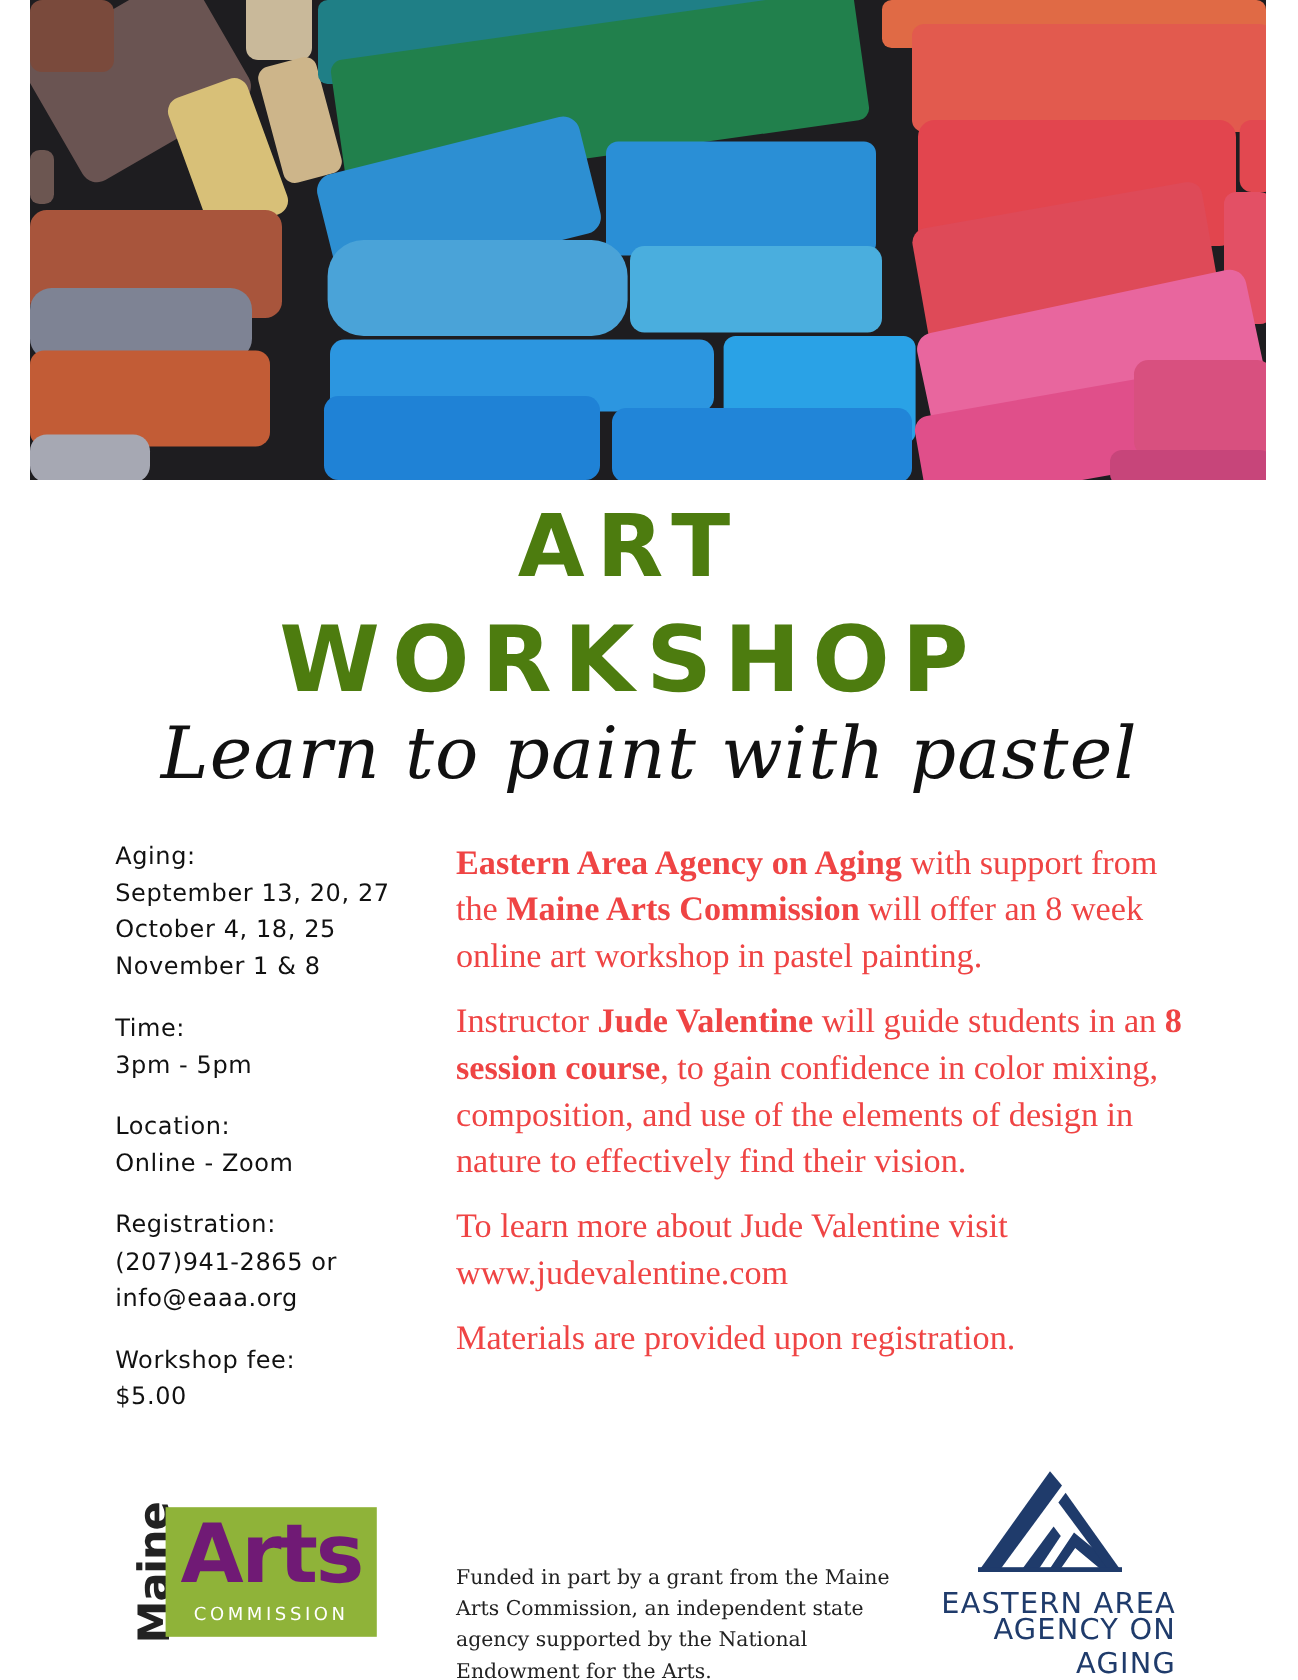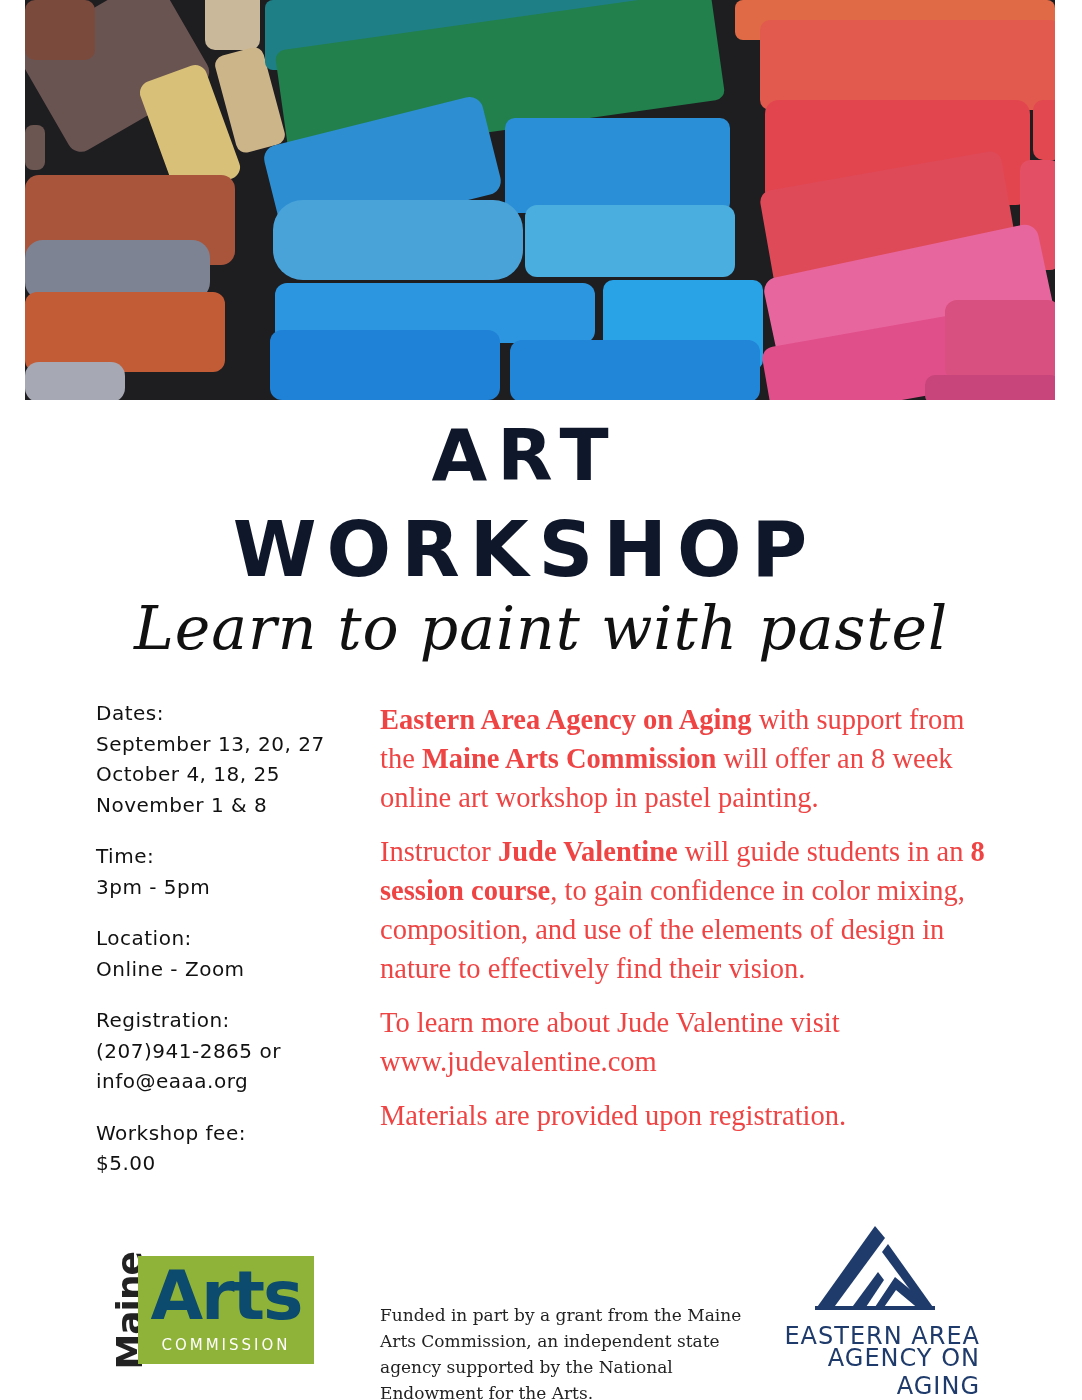--- a/index.html
+++ b/index.html
@@ -1,32 +1,32 @@
 <!DOCTYPE html>
 <html><head>
 <meta charset="utf-8">
 <style>
   html, body { margin:0; padding:0; background:#ffffff; }
   body { width:1082px; height:1400px; position:relative; overflow:hidden; color:#111; }
   .photo { position:absolute; left:25px; top:0; width:1030px; height:400px; overflow:hidden; background:#1c1c1e; }
   .photo svg { display:block; }
-  .title { position:absolute; left:0; width:1050px; text-align:center; font-family:"DejaVu Sans", sans-serif; font-weight:bold; color:#0f172a; letter-spacing:10px; }
+  .title { position:absolute; left:0; width:1050px; text-align:center; font-family:"DejaVu Sans", sans-serif; font-weight:bold; color:#4d7c0f; letter-spacing:10px; }
   .t1 { top:415px; font-size:72px; line-height:80px; }
   .t2 { top:507px; font-size:76px; line-height:86px; }
   .subtitle { position:absolute; top:598px; left:0; width:1082px; text-align:center; font-family:"DejaVu Serif", serif; font-style:italic; font-size:60px; line-height:60px; color:#111; letter-spacing:1px; }
   .left-col { position:absolute; left:96px; top:698px; width:270px; font-family:"DejaVu Sans", sans-serif; font-size:20px; line-height:30.5px; color:#111; letter-spacing:0.5px; }
   .left-col .grp { margin-bottom:21px; }
   .left-col div { white-space:nowrap; }
   .right-col { position:absolute; left:380px; top:700px; width:610px; font-family:"Liberation Serif", serif; font-size:28.5px; line-height:39px; color:#ef4444; }
   .right-col p { margin:0 0 15px 0; }
   .right-col b { font-weight:bold; }
   .mac-logo { position:absolute; left:94px; top:1256px; width:222px; height:110px; }
   .mac-maine { position:absolute; left:-20px; top:38px; font-family:"DejaVu Sans", sans-serif; font-size:36px; font-weight:bold; color:#222; transform:rotate(-90deg); transform-origin:center; width:110px; text-align:center; letter-spacing:-1px; }
   .mac-box { position:absolute; left:44px; top:0; width:176px; height:108px; background:#8fb339; }
-  .mac-arts { position:absolute; left:0; top:2px; width:176px; text-align:center; font-family:"DejaVu Sans", sans-serif; font-weight:bold; font-size:68px; line-height:76px; color:#0c4a6e; letter-spacing:-2px; }
+  .mac-arts { position:absolute; left:0; top:2px; width:176px; text-align:center; font-family:"DejaVu Sans", sans-serif; font-weight:bold; font-size:68px; line-height:76px; color:#701a75; letter-spacing:-2px; }
   .mac-comm { position:absolute; left:0; top:80px; width:176px; text-align:center; font-family:"DejaVu Sans", sans-serif; font-size:15px; letter-spacing:3px; color:#fff; }
   .funding { position:absolute; left:380px; top:1302px; width:420px; font-family:"DejaVu Serif", serif; font-size:17px; line-height:26px; color:#222; }
   .eaaa-logo { position:absolute; left:770px; top:1222px; width:210px; height:150px; }
   .eaaa-text { position:absolute; left:0; width:210px; text-align:right; font-family:"DejaVu Sans", sans-serif; font-size:24px; color:#1f3b6b; letter-spacing:1px; }
 </style>
 </head>
 <body>
 
 <div class="photo">
   <svg width="1030" height="400" viewBox="0 0 1030 400">
@@ -67,21 +67,21 @@
     <rect x="900" y="375" width="135" height="30" rx="10" fill="#c7457a"></rect>
   </svg>
 </div>
 
 <div class="title t1">ART</div>
 <div class="title t2">WORKSHOP</div>
 <div class="subtitle">Learn to paint with pastel</div>
 
 <div class="left-col">
   <div class="grp">
-    <div>Dates:</div>
+    <div>Aging:</div>
     <div>September 13, 20, 27</div>
     <div>October 4, 18, 25</div>
     <div>November 1 &amp; 8</div>
   </div>
   <div class="grp">
     <div>Time:</div>
     <div>3pm - 5pm</div>
   </div>
   <div class="grp">
     <div>Location:</div>

